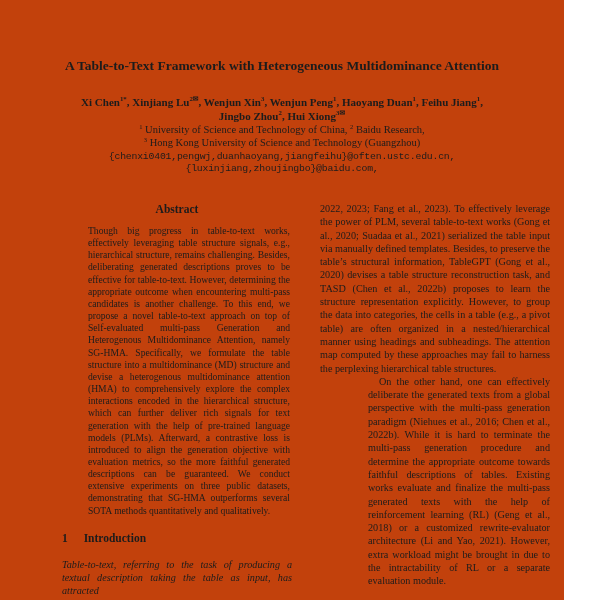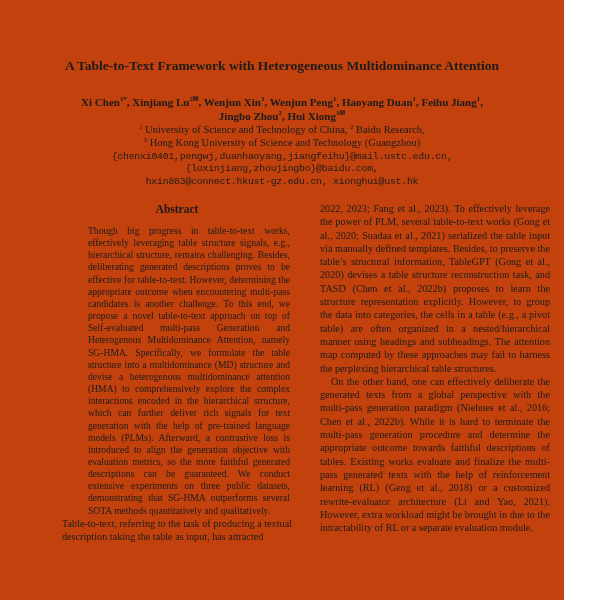--- a/index.html
+++ b/index.html
@@ -79,22 +79,22 @@
     line-height: 14px;
   }
   .section-heading .sec-num { display: inline-block; }
   .section-heading .sec-title { display: inline-block; margin-left: 13px; }
   .body-par {
     margin: 0;
     font-size: 10.2px;
     line-height: 13.3px;
     text-align: justify;
   }
-  .first-par { margin-top: 0; }
-  .indent { text-indent: 11px; }
+  .first-par { margin-top: 13px; font-style: italic; }
+  .indent { text-indent: 11px; margin-left: 48px; }
 </style>
 </head>
 <body style="background: rgb(255, 255, 255); color: rgb(28, 28, 28);">
 
 <div class="page">
 
   <div class="title-block">
     <div>A Table-to-Text Framework with Heterogeneous Multidominance Attention</div>
   </div>
 
@@ -102,30 +102,33 @@
       <div><span>Xi Chen</span><sup>1*</sup>, <span>Xinjiang Lu</span><sup>2✉</sup>, <span>Wenjun Xin</span><sup>3</sup>, <span>Wenjun Peng</span><sup>1</sup>, <span>Haoyang Duan</span><sup>1</sup>, <span>Feihu Jiang</span><sup>1</sup>,</div>
       <div><span>Jingbo Zhou</span><sup>2</sup>, <span>Hui Xiong</span><sup>3✉</sup></div>
     </div>
 
   <div class="affil-block">
       <div><sup>1</sup><span> University of Science and Technology of China, </span><sup>2</sup><span> Baidu Research,</span></div>
       <div><sup>3</sup><span> Hong Kong University of Science and Technology (Guangzhou)</span></div>
     </div>
 
   <div class="email-block">
-    <div>{chenxi0401,pengwj,duanhaoyang,jiangfeihu}@mail.ustc.edu.cn,</div>
+    <div>{chenxi0401,pengwj,duanhaoyang,jiangfeihu}@often.ustc.edu.cn,</div>
     <div>{luxinjiang,zhoujingbo}@baidu.com,</div>
-    <div>hxin883@connect.hkust-gz.edu.cn, xionghui@ust.hk</div>
   </div>
 
   <div class="columns">
 
     <div class="col">
       <div class="abstract-heading">Abstract</div>
       <p class="abstract-body">Though big progress in table-to-text works, effectively leveraging table structure signals, e.g., hierarchical structure, remains challenging. Besides, deliberating generated descriptions proves to be effective for table-to-text. However, determining the appropriate outcome when encountering multi-pass candidates is another challenge. To this end, we propose a novel table-to-text approach on top of Self-evaluated multi-pass Generation and Heterogenous Multidominance Attention, namely SG-HMA. Specifically, we formulate the table structure into a multidominance (MD) structure and devise a heterogenous multidominance attention (HMA) to comprehensively explore the complex interactions encoded in the hierarchical structure, which can further deliver rich signals for text generation with the help of pre-trained language models (PLMs). Afterward, a contrastive loss is introduced to align the generation objective with evaluation metrics, so the more faithful generated descriptions can be guaranteed. We conduct extensive experiments on three public datasets, demonstrating that SG-HMA outperforms several SOTA methods quantitatively and qualitatively.</p>
+      <div class="section-heading">
+        <span class="sec-num">1</span>
+        <span class="sec-title">Introduction</span>
+      </div>
       <p class="body-par first-par">Table-to-text, referring to the task of producing a textual description taking the table as input, has attracted</p>
     </div>
 
     <div class="col">
       <p class="body-par">2022, 2023; Fang et al., 2023). To effectively leverage the power of PLM, several table-to-text works (Gong et al., 2020; Suadaa et al., 2021) serialized the table input via manually defined templates. Besides, to preserve the table’s structural information, TableGPT (Gong et al., 2020) devises a table structure reconstruction task, and TASD (Chen et al., 2022b) proposes to learn the structure representation explicitly. However, to group the data into categories, the cells in a table (e.g., a pivot table) are often organized in a nested/hierarchical manner using headings and subheadings. The attention map computed by these approaches may fail to harness the perplexing hierarchical table structures.</p>
       <p class="body-par indent">On the other hand, one can effectively deliberate the generated texts from a global perspective with the multi-pass generation paradigm (Niehues et al., 2016; Chen et al., 2022b). While it is hard to terminate the multi-pass generation procedure and determine the appropriate outcome towards faithful descriptions of tables. Existing works evaluate and finalize the multi-pass generated texts with the help of reinforcement learning (RL) (Geng et al., 2018) or a customized rewrite-evaluator architecture (Li and Yao, 2021). However, extra workload might be brought in due to the intractability of RL or a separate evaluation module.</p>
     </div>
 
   </div>
 </div>

